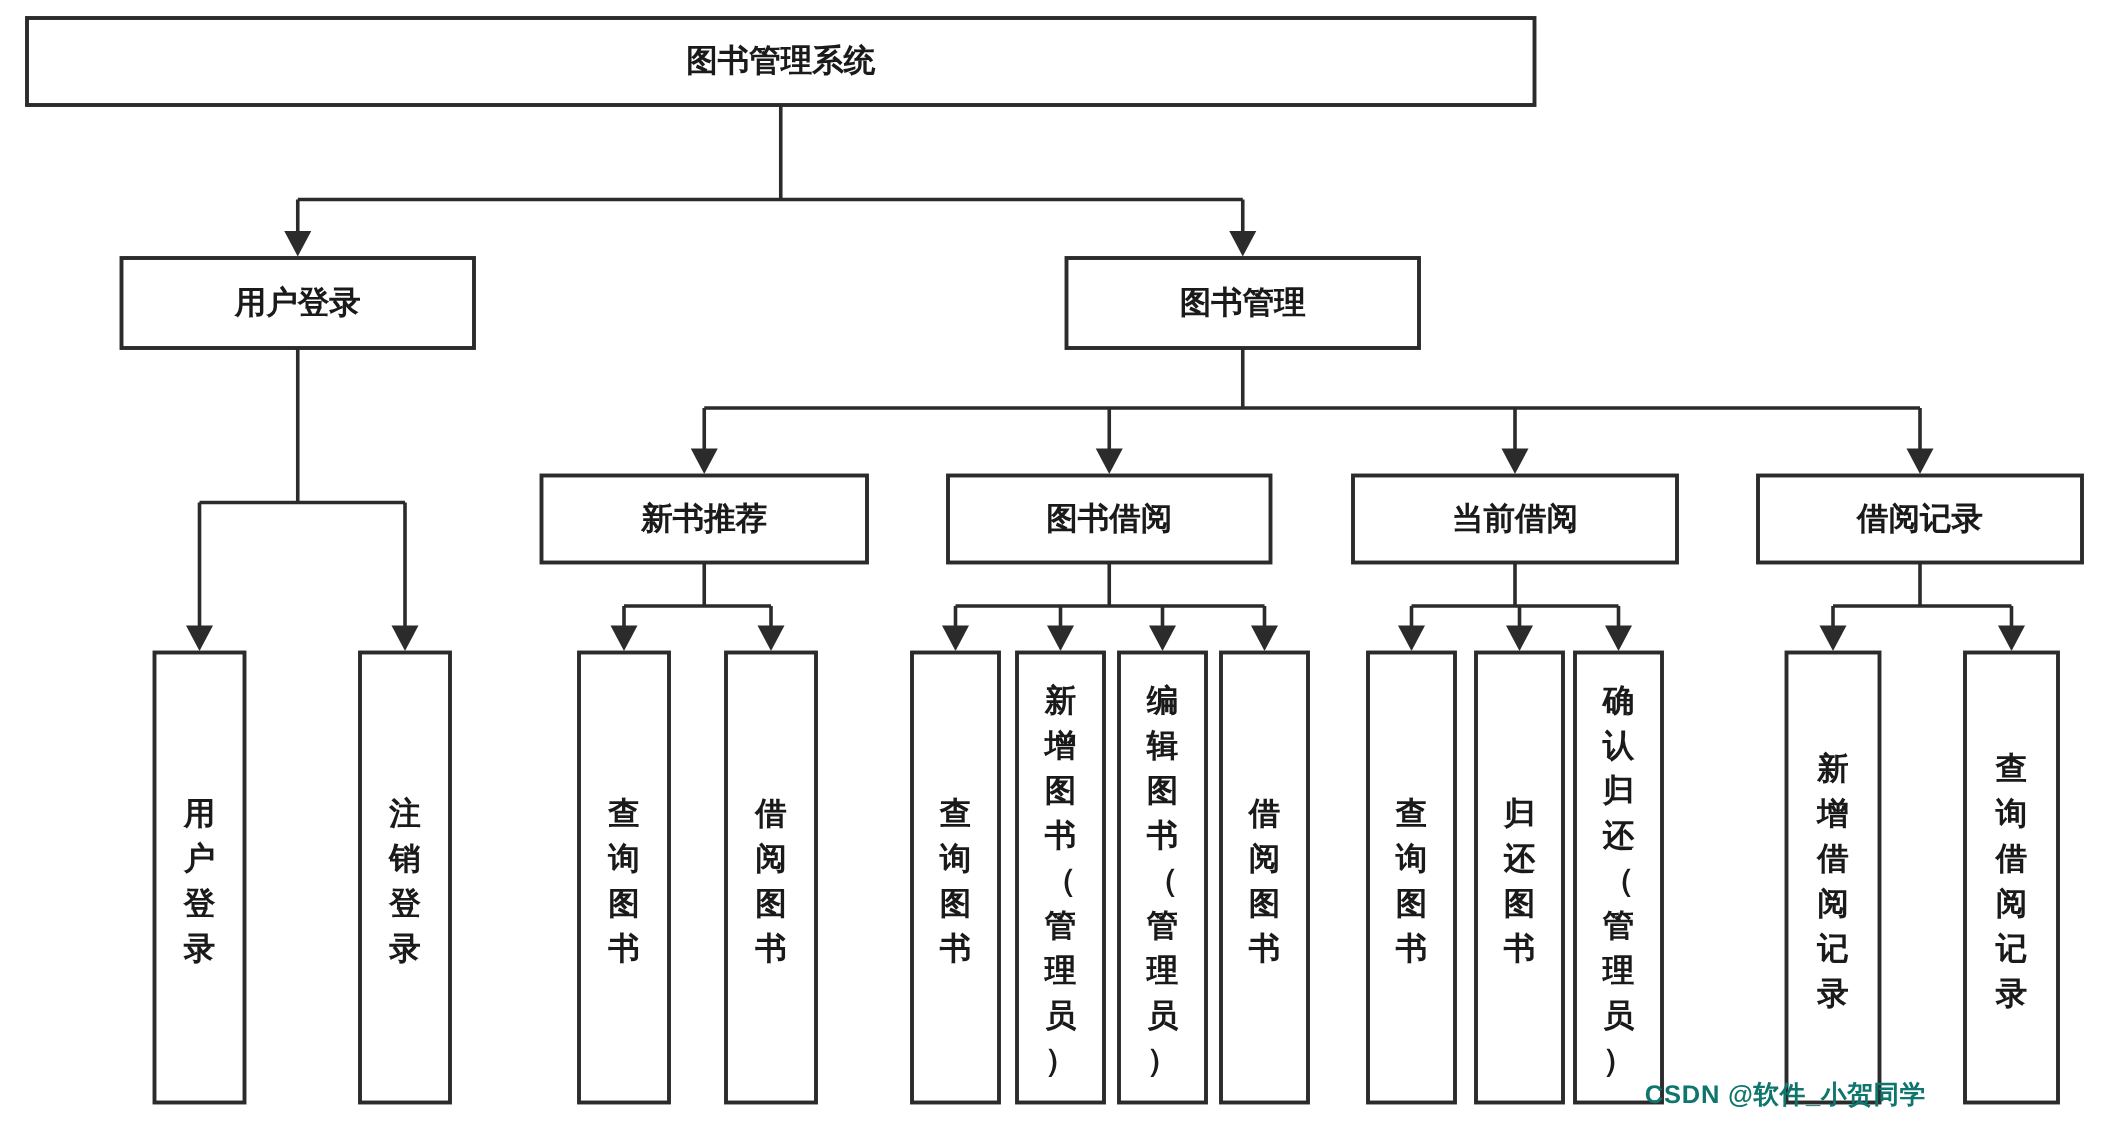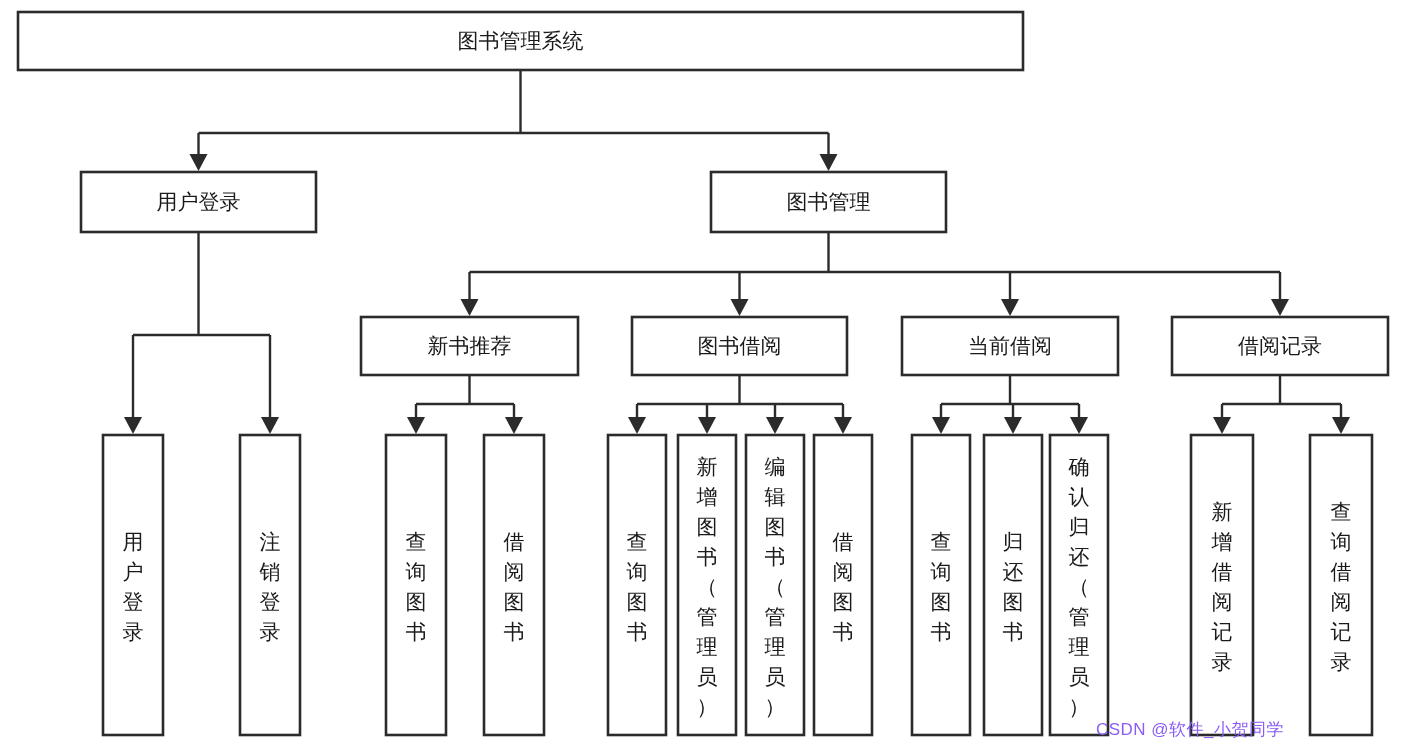--- a/index.html
+++ b/index.html
@@ -11,20 +11,21 @@
     width: 1405px;
     height: 747px;
     font-family: "Liberation Sans", "DejaVu Sans", sans-serif;
     overflow: hidden;
     position: relative;
   }
   #diagram-root {
     position: relative;
     width: 1294px;
     height: 747px;
+    font-weight: bold;
   }
   svg.flow {
     position: absolute;
     top: 0;
     left: 0;
     width: 1405px;
     height: 747px;
     display: block;
   }
   .node-box {
@@ -53,21 +54,21 @@
   .arrow-head {
     fill: #2b2b2b;
     stroke: none;
   }
   .watermark {
     position: absolute;
     right: 10px;
     bottom: 6px;
     font-family: "Liberation Sans", "DejaVu Sans", sans-serif;
     font-size: 17px;
-    color: #8b5cf6;
+    color: #0f766e;
     white-space: nowrap;
     letter-spacing: 0.5px;
     user-select: none;
   }
 </style>
 </head>
 <body>
 
 <div id="diagram-root">
 

